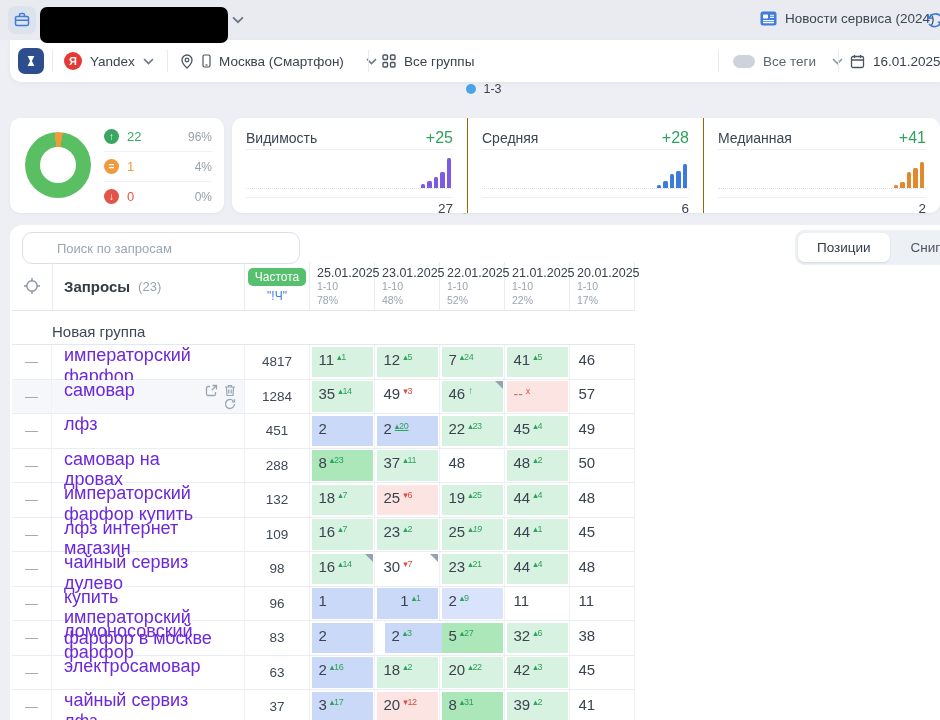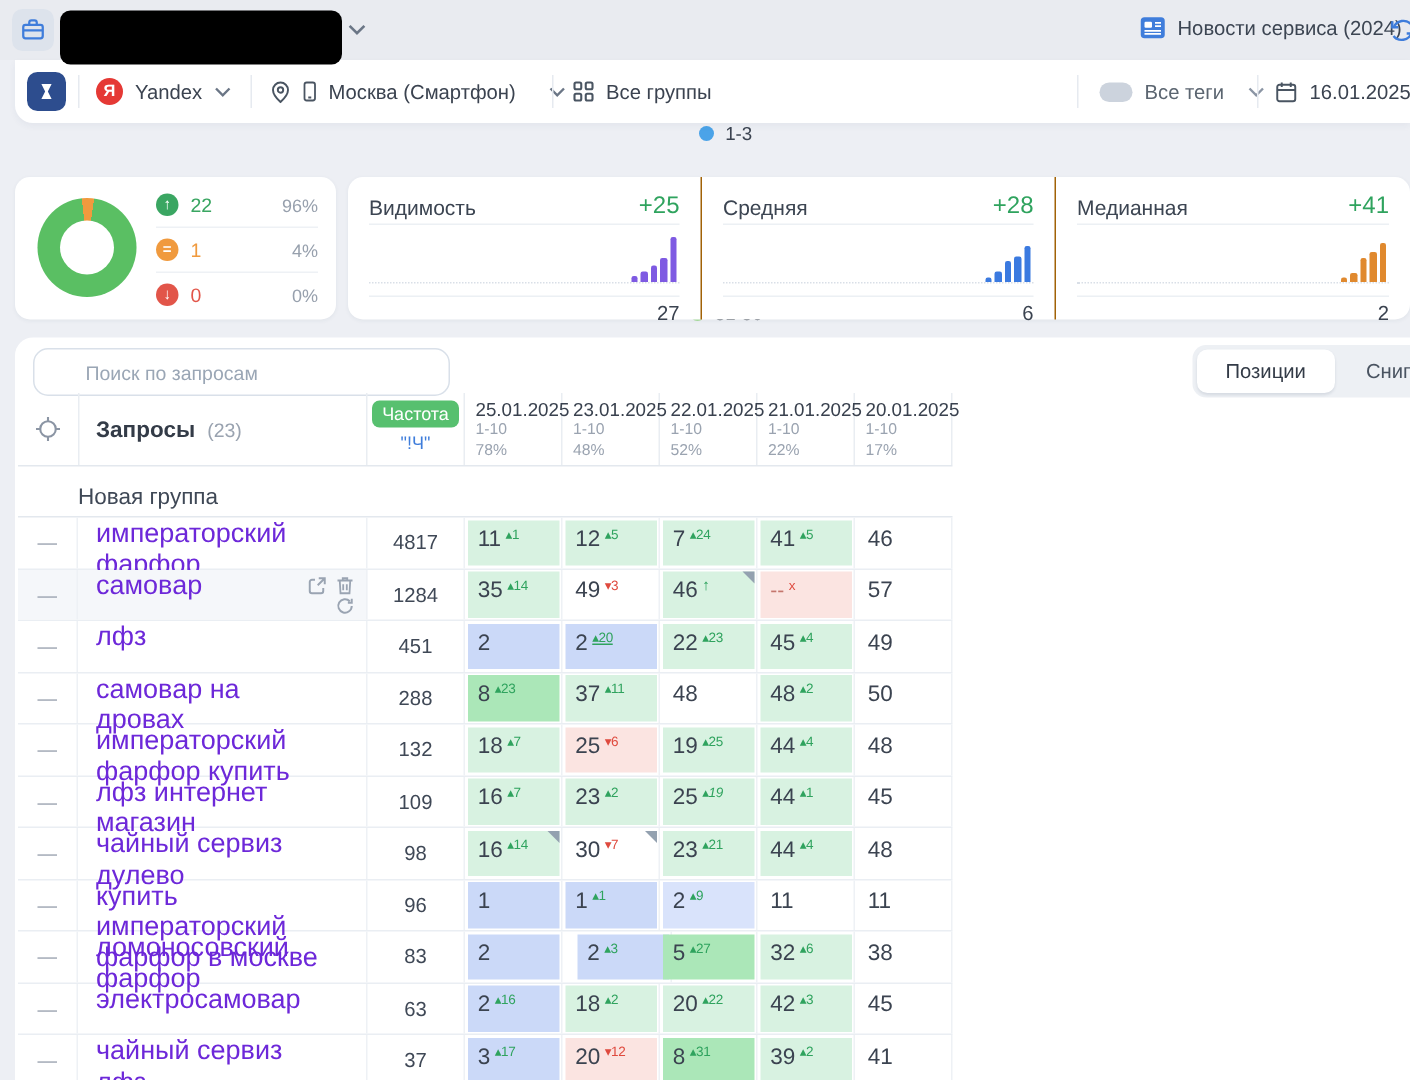--- a/index.html
+++ b/index.html
@@ -559,21 +559,21 @@
         <div class="trow">
           <div class="cell c-handle">—</div>
           <div class="cell c-query">
             <div class="qtext" style="display: inline;">купить императорский фарфор в москве</div>
           </div>
           <div class="cell c-freq">96</div>
           <div class="cell c-pos" style="left: 298px;">
             <div class="pin" style="background: rgb(203, 217, 248);"><span class="pv">1</span></div>
           </div>
           <div class="cell c-pos" style="left: 363px;">
-            <div class="pin" style="background: rgb(203, 217, 248);"><span class="pv">1</span><span class="pd" style="color: rgb(47, 163, 94);">▴1</span></div>
+            <div class="pin" style="background: rgb(203, 217, 248); text-align: center;"><span class="pv">1</span><span class="pd" style="color: rgb(47, 163, 94);">▴1</span></div>
           </div>
           <div class="cell c-pos" style="left: 428px;">
             <div class="pin" style="background: rgb(217, 227, 251);"><span class="pv">2</span><span class="pd" style="color: rgb(47, 163, 94);">▴9</span></div>
           </div>
           <div class="cell c-pos" style="left: 493px;">
             <div class="pin"><span class="pv">11</span></div>
           </div>
           <div class="cell c-pos" style="left: 558px;">
             <div class="pin"><span class="pv">11</span></div>
           </div>

